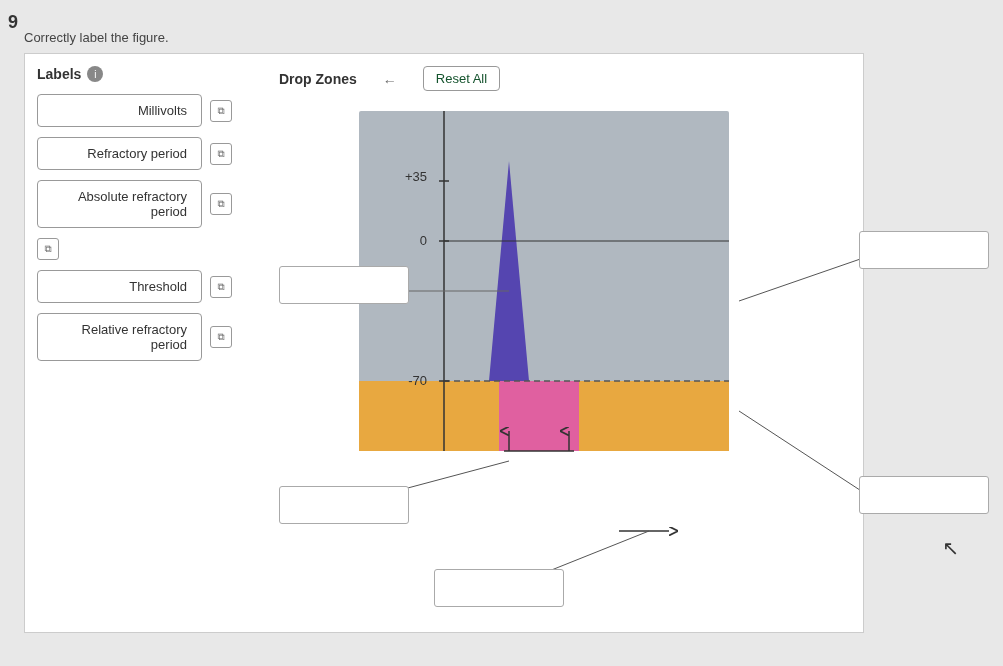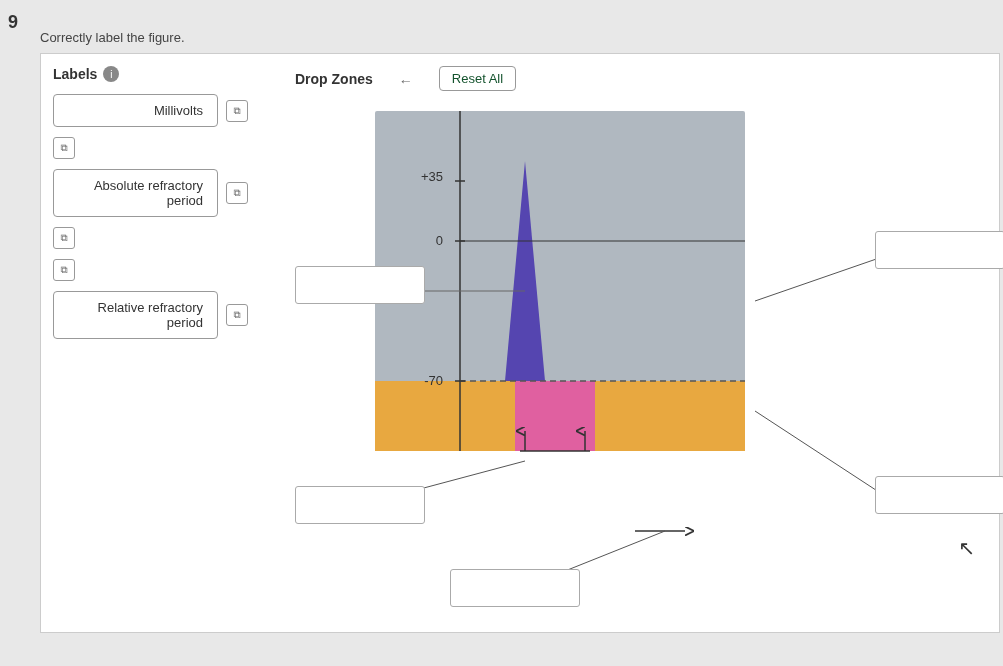--- a/index.html
+++ b/index.html
@@ -17,22 +17,22 @@
     .page-number {
       position: absolute;
       top: 12px;
       left: 8px;
       font-size: 18px;
       font-weight: bold;
       color: #333;
     }
     .main-container {
       margin-top: 30px;
-      margin-left: 40px;
-      width: 960px;
+      margin-left: 24px;
+      width: 840px;
     }
     .instruction {
       font-size: 13px;
       color: #444;
       margin-bottom: 8px;
     }
     .content-box {
       background: white;
       border: 1px solid #ccc;
       padding: 12px;
@@ -169,33 +169,35 @@
         <span class="panel-title">Labels</span>
         <div class="info-icon">i</div>
       </div>
 
       <div class="label-btn">
         <button>Millivolts</button>
         <div class="copy-icon">⧉</div>
       </div>
 
       <div class="label-btn">
+        <button>Refractory period</button>
         <div class="copy-icon">⧉</div>
       </div>
 
       <div class="label-btn">
         <button>Absolute refractory<br>period</button>
         <div class="copy-icon">⧉</div>
       </div>
 
       <div class="label-btn">
         <div class="copy-icon">⧉</div>
       </div>
 
       <div class="label-btn">
+        <button>Threshold</button>
         <div class="copy-icon">⧉</div>
       </div>
 
       <div class="label-btn">
         <button>Relative refractory<br>period</button>
         <div class="copy-icon">⧉</div>
       </div>
     </div>
 
     <div class="right-panel">

